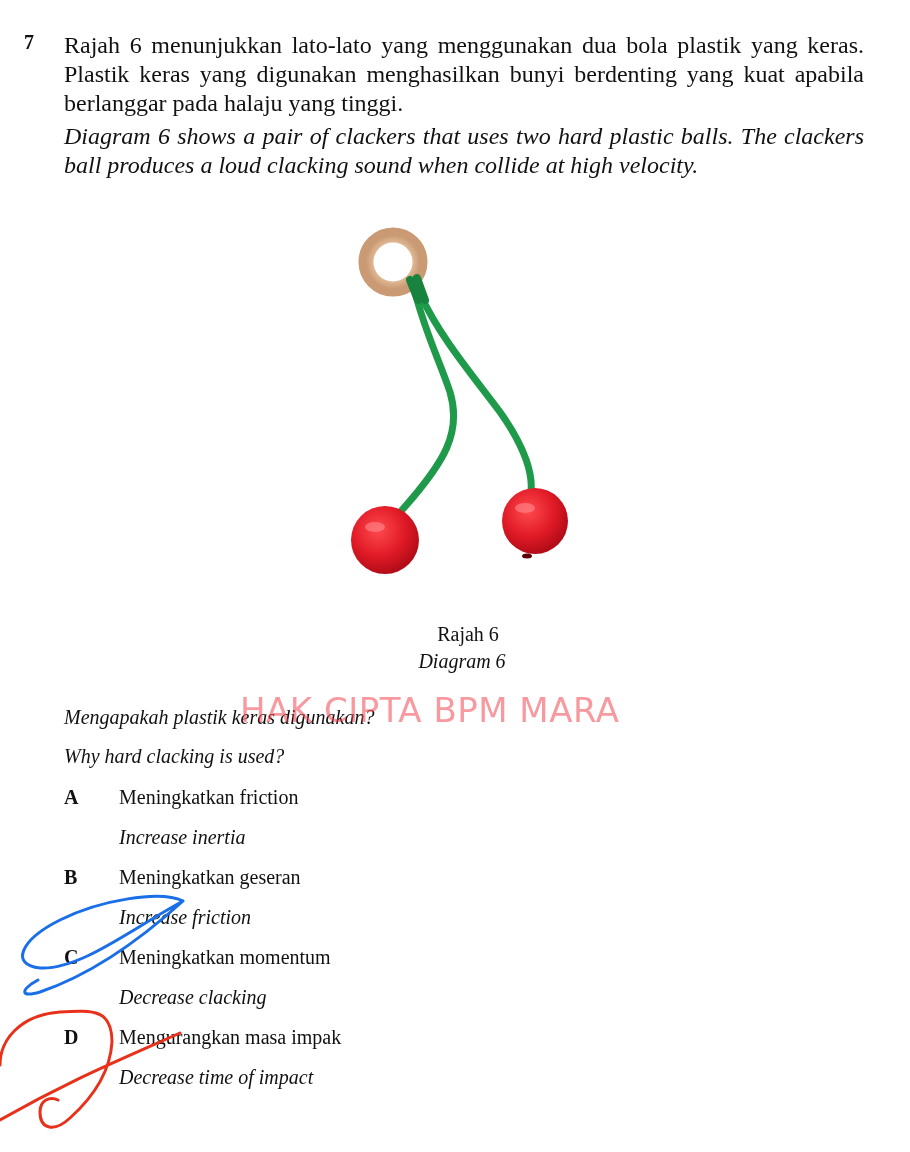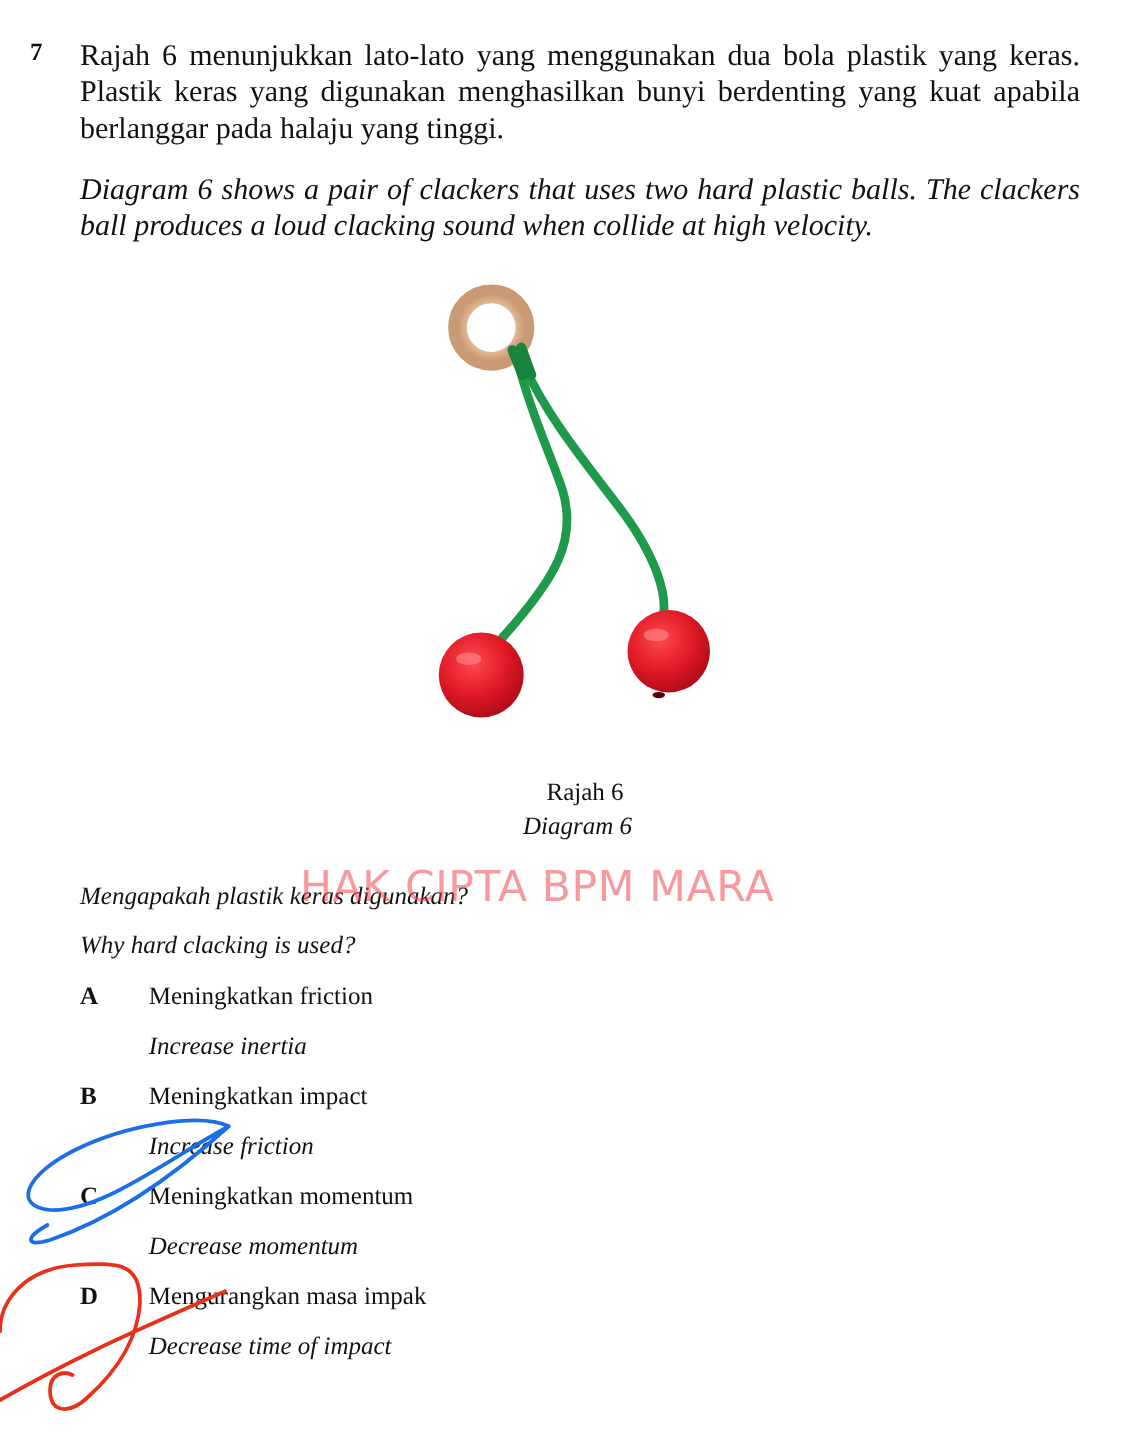--- a/index.html
+++ b/index.html
@@ -1,21 +1,21 @@
 <!DOCTYPE html>
 <html><head>
 <meta charset="utf-8">
 <style>
   html, body { margin: 0; padding: 0; background: #ffffff; }
   body { width: 910px; height: 1152px; position: relative; overflow: hidden;
          font-family: "Liberation Serif", "DejaVu Serif", serif; color: #111; }
   .q-num { position: absolute; left: 24px; top: 31px; font-weight: bold; font-size: 20px; }
   .para { position: absolute; left: 64px; width: 800px; font-size: 24px; line-height: 29px; text-align: justify; }
   .para.ms { top: 31px; }
-  .para.en { top: 138px; font-style: italic; }
+  .para.en { top: 122px; font-style: italic; }
   .figure { position: absolute; left: 330px; top: 222px; width: 260px; height: 360px; }
   .caption { position: absolute; left: 0; width: 910px; text-align: center; font-size: 20px; }
   .caption.ms { top: 623px; padding-left: 26px; box-sizing: border-box; }
   .caption.en { top: 650px; font-style: italic; padding-left: 14px; box-sizing: border-box; }
   .question { position: absolute; left: 64px; font-size: 20px; font-style: italic; }
   .question.ms { top: 706px; }
   .question.en { top: 745px; font-style: italic; }
   .watermark { position: absolute; left: 240px; top: 690px; font-family: "DejaVu Sans", "Liberation Sans", sans-serif;
                font-size: 34px; color: rgba(240, 70, 80, 0.55); letter-spacing: 0.5px; pointer-events: none; text-align: right; }
   .option { position: absolute; left: 64px; font-size: 20px; }
@@ -72,27 +72,27 @@
 
 <div class="watermark">HAK CIPTA BPM MARA</div>
 
 <div class="option opt-a">
   <span class="letter">A</span>
   <span class="ms">Meningkatkan friction</span>
   <span class="en">Increase inertia</span>
 </div>
 <div class="option opt-b">
   <span class="letter">B</span>
-  <span class="ms">Meningkatkan impact</span>
+  <span class="ms">Meningkatkan geseran</span>
   <span class="en">Increase friction</span>
 </div>
 <div class="option opt-c">
   <span class="letter">C</span>
   <span class="ms">Meningkatkan momentum</span>
-  <span class="en">Decrease momentum</span>
+  <span class="en">Decrease clacking</span>
 </div>
 <div class="option opt-d">
   <span class="letter">D</span>
   <span class="ms">Mengurangkan masa impak</span>
   <span class="en">Decrease time of impact</span>
 </div>
 
 <svg class="annot" viewBox="0 0 910 1152">
 
   <path d="M183 901 C 160 890, 100 900, 60 920 C 20 940, 10 965, 40 968 C 80 970, 130 930, 183 901 M 183 901 C 140 940, 90 975, 40 992 C 20 998, 20 990, 38 980" stroke="#1a6fe8" stroke-width="3" fill="none" stroke-linecap="round"></path>

